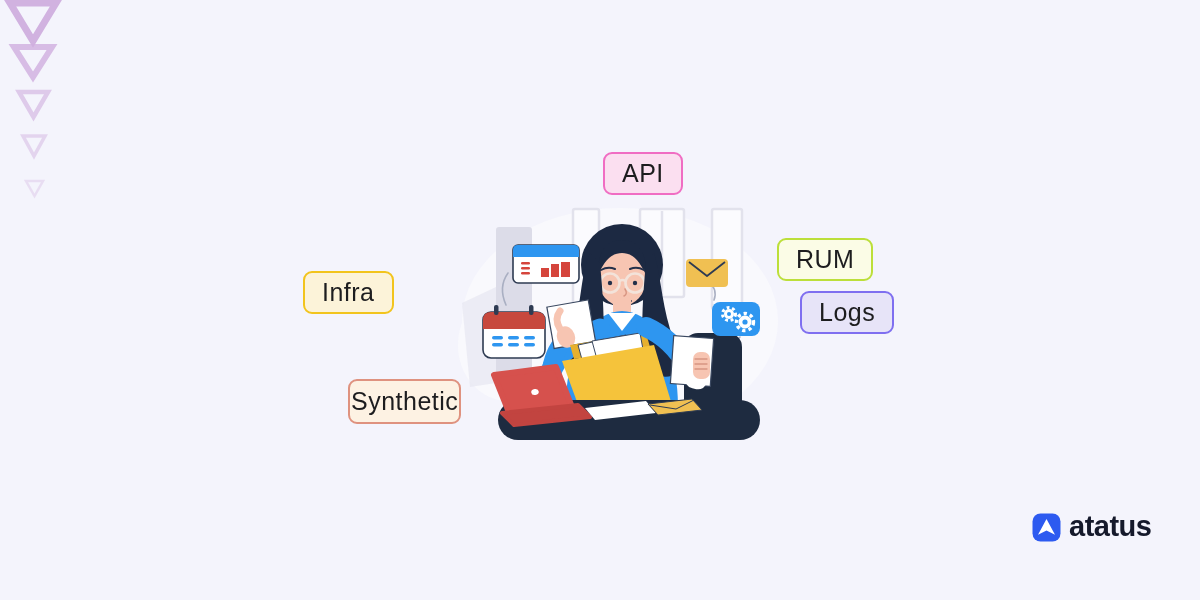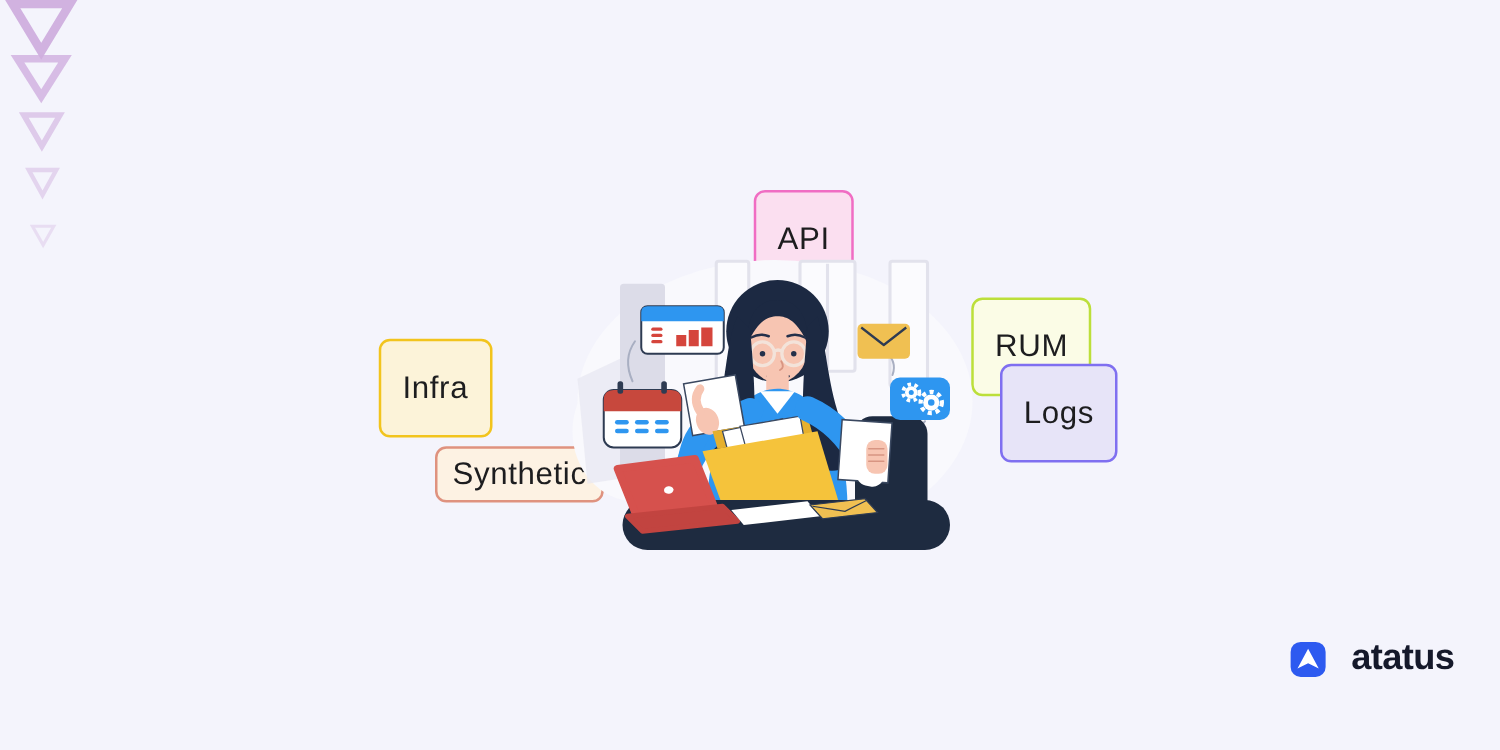--- a/index.html
+++ b/index.html
@@ -6,34 +6,34 @@
   body{font-family:"Liberation Sans", sans-serif;}
   .canvas{
     position:relative;width:1200px;height:600px;overflow:hidden;
     background:#f4f4fc;
   }
   .tri-stack{position:absolute;left:0;top:0;}
   .chip{
     position:absolute;
     border:2px solid;border-radius:9px;
     font-size:25px;color:#1d1d1f;
-    padding:23px 17px;line-height:1.15;
+    padding:5px 17px;line-height:1.15;
     white-space:nowrap;
     letter-spacing:0.5px;
   }
   .chip-apm{left:411px;top:183px;}
   .chip-api{left:603px;top:152px;}
   .chip-rum{left:777px;top:211px;margin-top:27px;}
   .chip-infra{left:303px;top:271px;}
   .chip-logs{left:800px;top:291px;}
-  .chip-synthetic{left:348px;top:357px;padding:6px 12px;}
+  .chip-synthetic{left:348px;top:379px;padding:6px 1px;}
   .illustration{position:absolute;left:450px;top:195px;}
   .logo{
     position:absolute;left:1032px;top:513px;
-    display:flex;align-items:center;gap:20px;
+    display:flex;align-items:center;gap:8px;
   }
   .logo-text{
     font-size:29px;font-weight:bold;letter-spacing:-0.5px;
     line-height:1;transform:translateY(-1px);
   }
 </style>
 </head>
 <body>
 
 <div class="canvas">

